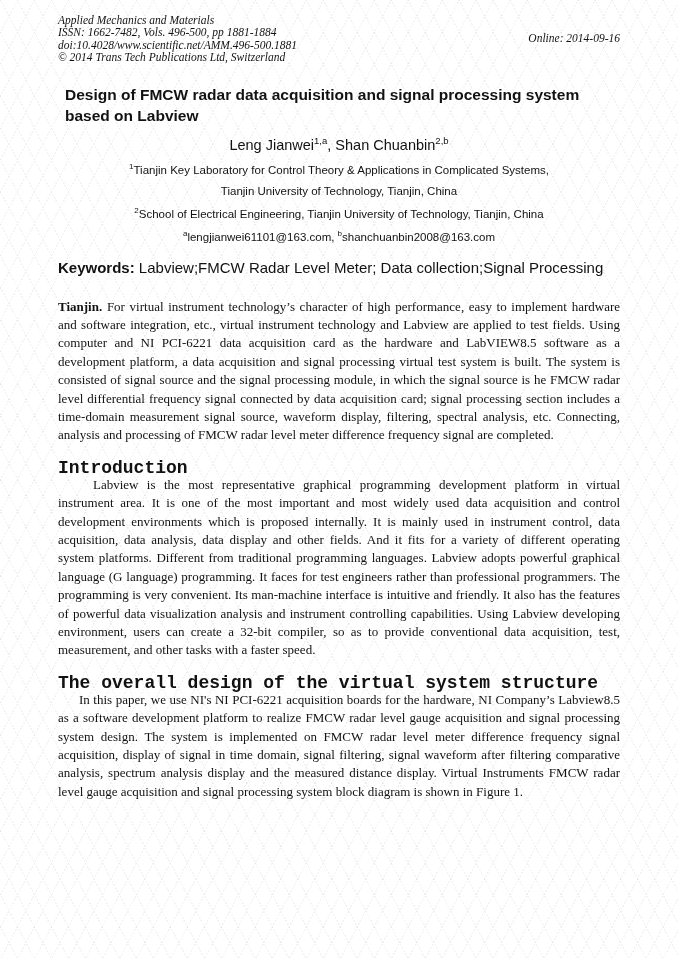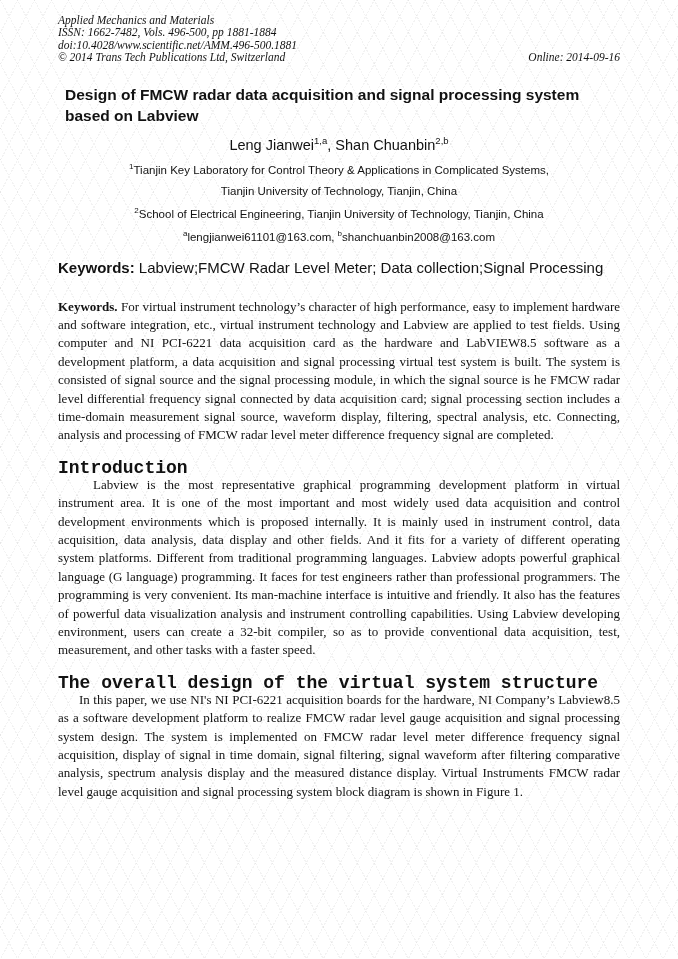--- a/index.html
+++ b/index.html
@@ -24,21 +24,21 @@
   }
   .page {
     position: relative;
     width: 678px;
     height: 959px;
     padding: 14px 58px 0 58px;
   }
   .header-row {
     display: flex;
     justify-content: space-between;
-    align-items: flex-end;
+    align-items: center;
     font-style: italic;
     font-size: 11.5px;
     line-height: 1.07;
   }
   .title {
     margin: 21px auto 0 auto;
     max-width: 548px;
     text-align: left;
     font-family: "Liberation Sans", sans-serif;
     font-weight: bold;
@@ -109,21 +109,21 @@
   <div class="affil"><sup>2</sup><span>School of Electrical Engineering, Tianjin University of Technology, Tianjin, China</span></div>
 
   <div class="affil"><sup>a</sup><span>lengjianwei61101@163.com</span><span>, </span><sup>b</sup><span>shanchuanbin2008@163.com</span></div>
 
   <div class="keywords">
     <span class="kw-label">Keywords:</span>
     <span>Labview;FMCW Radar Level Meter; Data collection;Signal Processing</span>
   </div>
 
   <p class="body-par abstract">
-    <span class="b-label">Keywords.</span>
+    <span class="b-label">Tianjin.</span>
     <span>For virtual instrument technology’s character of high performance, easy to implement hardware and software integration, etc., virtual instrument technology and Labview are applied to test fields. Using computer and NI PCI-6221 data acquisition card as the hardware and LabVIEW8.5 software as a development platform, a data acquisition and signal processing virtual test system is built. The system is consisted of signal source and the signal processing module, in which the signal source is he FMCW radar level differential frequency signal connected by data acquisition card; signal processing section includes a time-domain measurement signal source, waveform display, filtering, spectral analysis, etc. Connecting, analysis and processing of FMCW radar level meter difference frequency signal are completed.</span>
   </p>
 
   <h2 class="sec-h">Introduction</h2>
   <p class="body-par indent-lg">Labview is the most representative graphical programming development platform in virtual instrument area. It is one of the most important and most widely used data acquisition and control development environments which is proposed internally. It is mainly used in instrument control, data acquisition, data analysis, data display and other fields. And it fits for a variety of different operating system platforms. Different from traditional programming languages. Labview adopts powerful graphical language (G language) programming. It faces for test engineers rather than professional programmers. The programming is very convenient. Its man-machine interface is intuitive and friendly. It also has the features of powerful data visualization analysis and instrument controlling capabilities. Using Labview developing environment, users can create a 32-bit compiler, so as to provide conventional data acquisition, test, measurement, and other tasks with a faster speed.</p>
 
   <h2 class="sec-h">The overall design of the virtual system structure</h2>
   <p class="body-par indent-sm">In this paper, we use NI's NI PCI-6221 acquisition boards for the hardware, NI Company’s Labview8.5 as a software development platform to realize FMCW radar level gauge acquisition and signal processing system design. The system is implemented on FMCW radar level meter difference frequency signal acquisition, display of signal in time domain, signal filtering, signal waveform after filtering comparative analysis, spectrum analysis display and the measured distance display. Virtual Instruments FMCW radar level gauge acquisition and signal processing system block diagram is shown in Figure 1.</p>
 
 </div>

